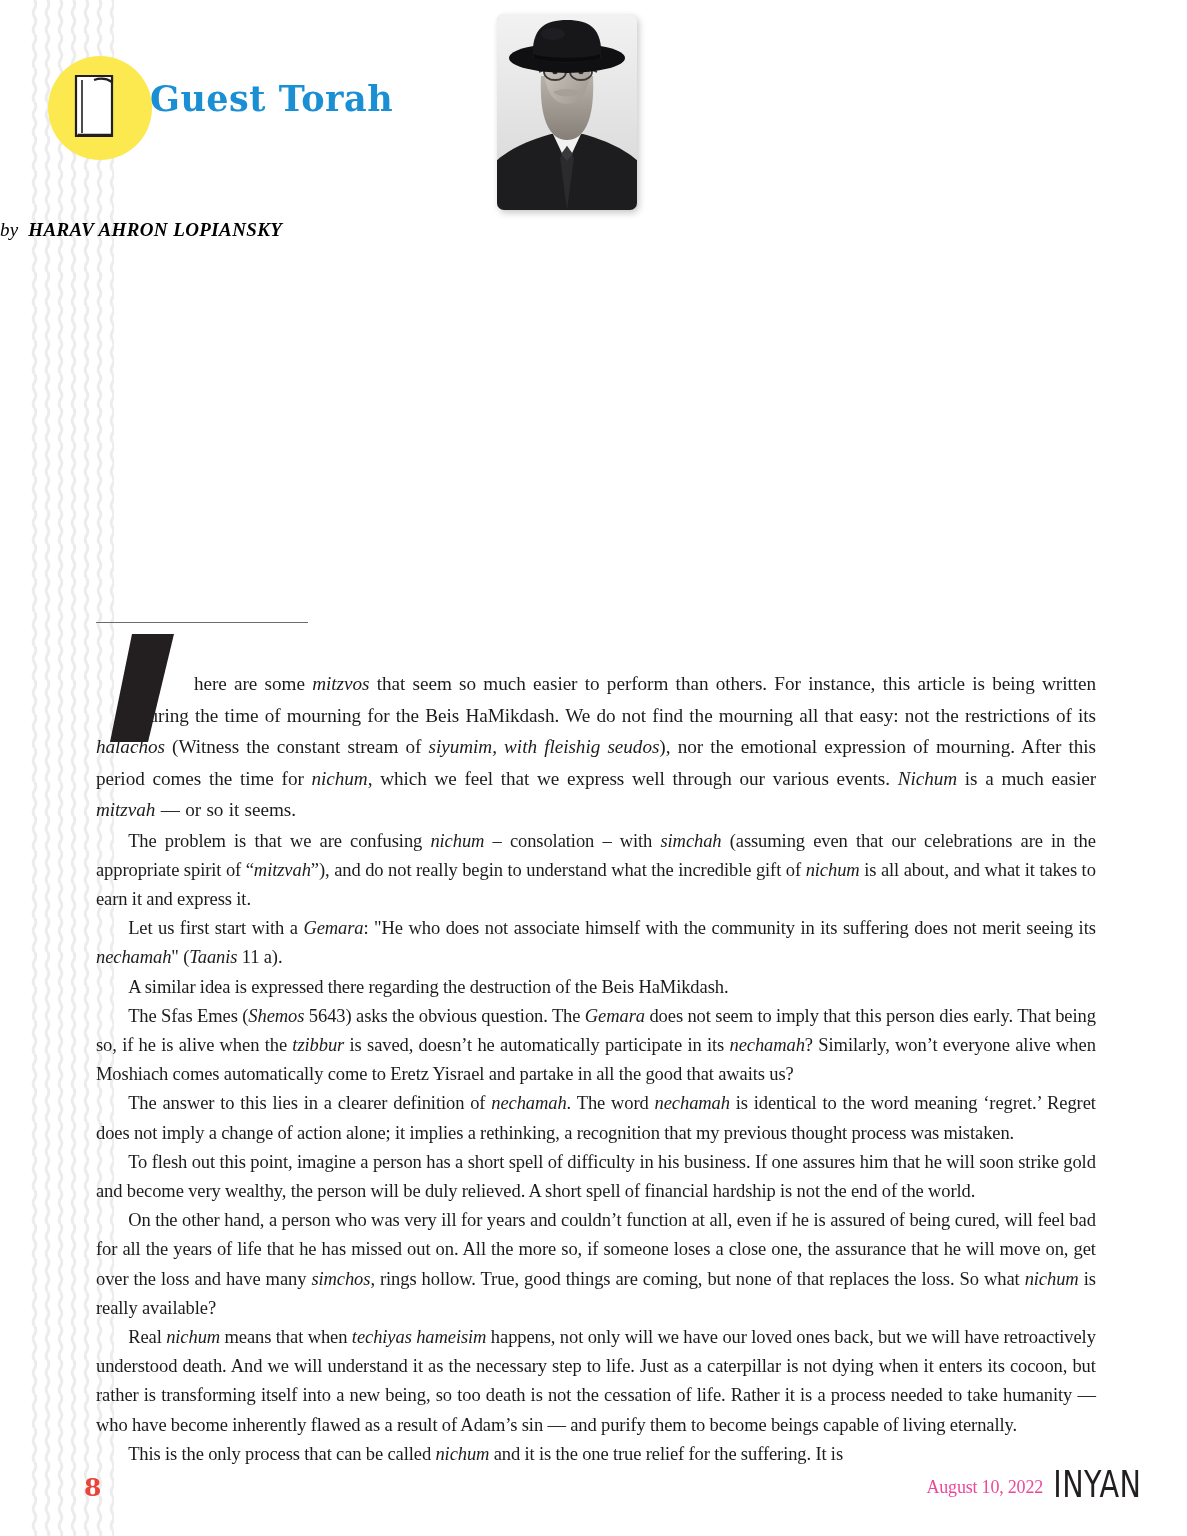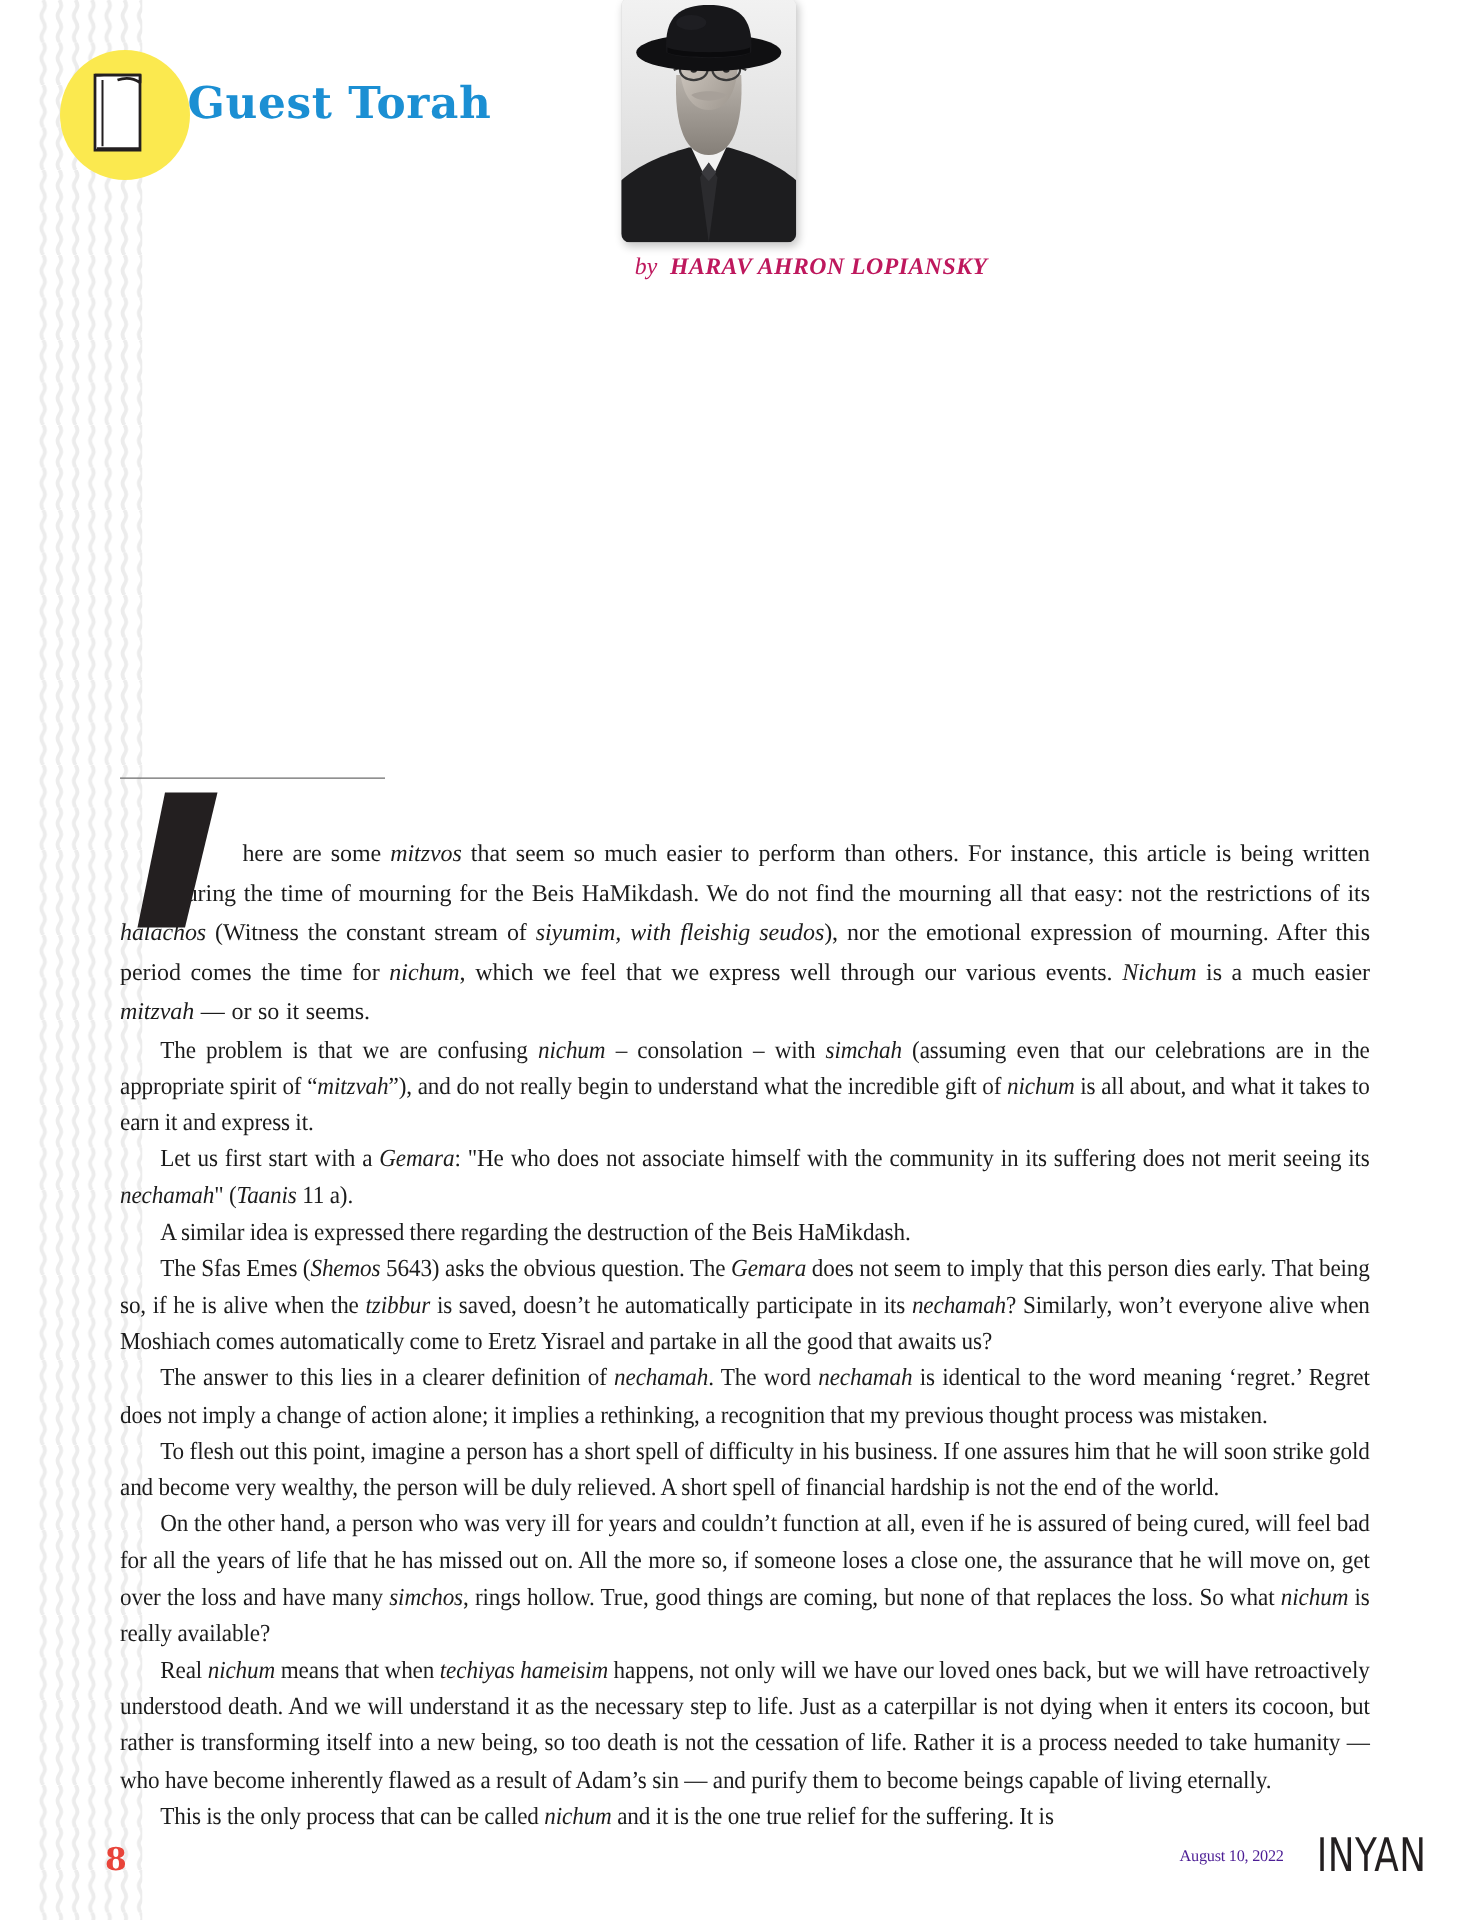--- a/index.html
+++ b/index.html
@@ -26,21 +26,21 @@
     top: 0;
     width: 86px;
     height: 1536px;
     z-index: 0;
     pointer-events: none;
   }
 
   
   .masthead {
     position: absolute;
-    left: 0; top: 0;
+    left: 0; top: 16px;
     width: 1187px;
     height: 250px;
     z-index: 3;
   }
 
   .kicker-badge {
     position: absolute;
     left: 48px;
     top: 40px;
     width: 104px;
@@ -84,25 +84,24 @@
     box-shadow: 2px 3px 7px rgba(0,0,0,0.22);
     z-index: 3;
   }
   .author-photo svg { display:block; width:100%; height:100%; }
 
   .byline {
     position: absolute;
     left: 0;
     top: 203px;
     width: 790px;
-    text-align: right;
     font-family: "Liberation Serif", serif;
     font-style: italic;
     font-size: 19px;
-    color: #be185d;
+    color: #000000;
     letter-spacing: 0.2px;
     z-index: 3;
   }
   .byline .by { font-weight: normal; }
   .byline .nm { font-weight: bold; letter-spacing: 0.4px; }
 
   
   .headline {
     position: absolute;
     left: 0;
@@ -219,25 +218,25 @@
     left: 84px;
     top: 1473px;
     font-family: "DejaVu Serif", "Liberation Serif", serif;
     font-weight: bold;
     font-size: 25px;
     color: #e8443a;
     z-index: 5;
   }
   .folio {
     position: absolute;
-    right: 160px;
+    right: 144px;
     top: 1477px;
     font-family: "Liberation Serif", serif;
-    font-size: 13px;
-    color: #4c1d95;
+    font-size: 18px;
+    color: #ec4899;
     letter-spacing: -0.2px;
     z-index: 5;
     white-space: nowrap;
   }
   .brand {
     position: absolute;
     right: 46px;
     top: 1466px;
     font-family: "DejaVu Sans Condensed", "Liberation Sans Narrow", "Liberation Sans", sans-serif;
     font-weight: 300;

